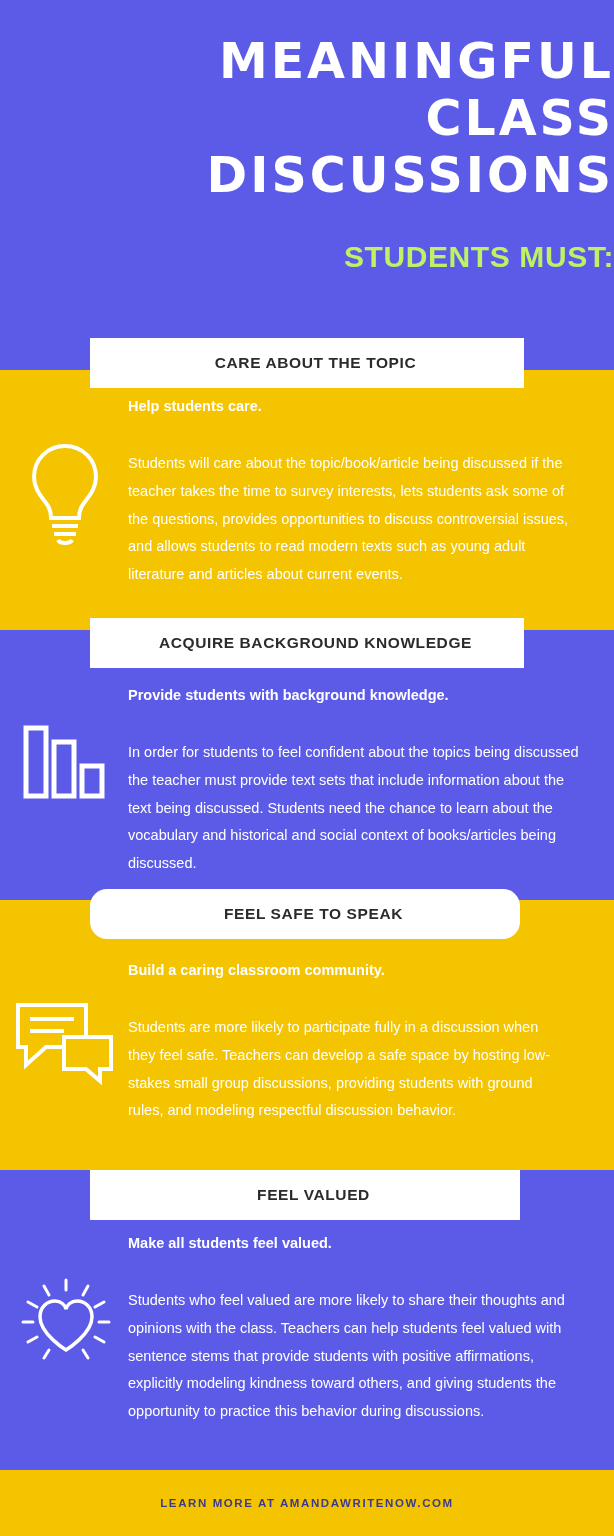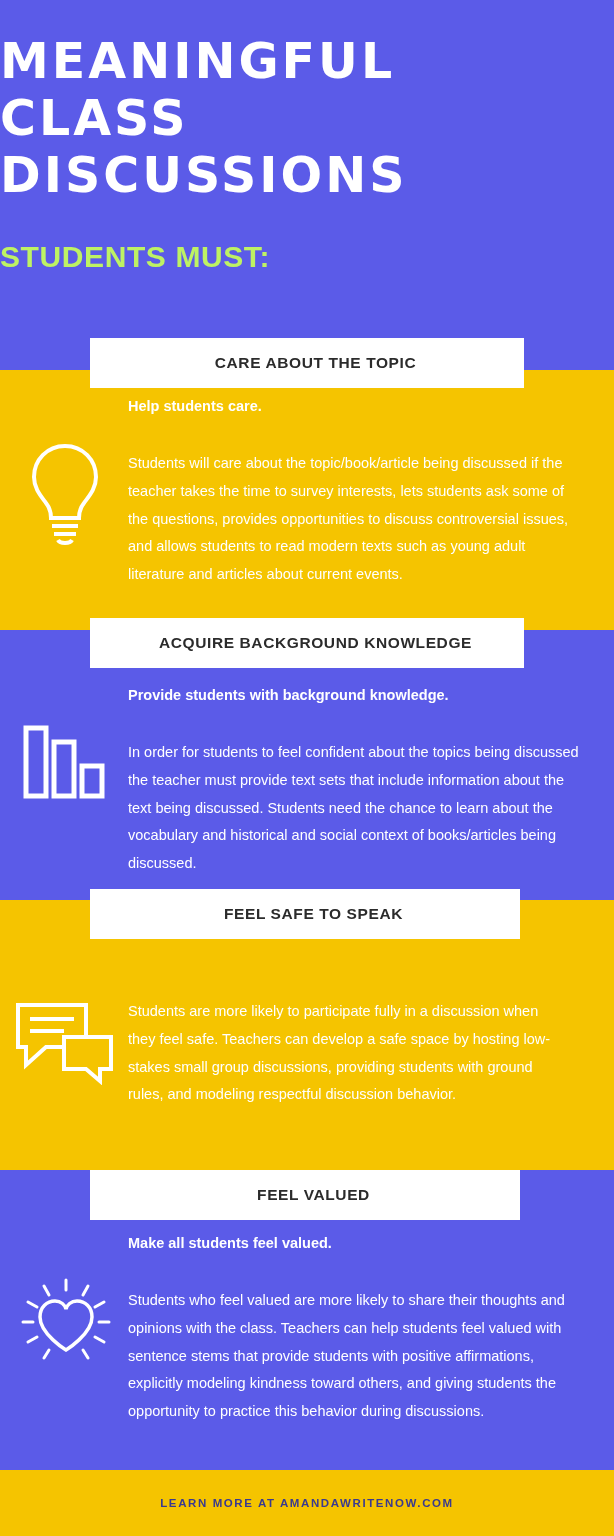--- a/index.html
+++ b/index.html
@@ -32,21 +32,21 @@
   .b4 { top: 900px; height: 270px; }          
   .b5 { top: 1170px; height: 300px; }         
   .b6 { top: 1470px; height: 66px; }          
 
   
   .header {
     position: absolute;
     top: 0; left: 0;
     width: 614px;
     padding-top: 34px;
-    text-align: left;
+    text-align: right;
     z-index: 5;
   }
   .title-line {
     color: #ffffff;
     font-weight: bold;
     font-size: 49px;
     line-height: 1.16;
     letter-spacing: 3px;
     text-transform: uppercase;
     font-family: "DejaVu Sans", sans-serif;
@@ -75,21 +75,21 @@
   .sec-bar span {
     color: #2b2b2b;
     font-weight: bold;
     font-size: 15.5px;
     letter-spacing: 0.6px;
     text-transform: uppercase;
   }
 
   .bar1 { left: 90px; width: 434px; top: 338px; }
   .bar2 { left: 90px; width: 434px; top: 618px; }
-  .bar3 { left: 90px; width: 430px; top: 889px; }
+  .bar3 { left: 90px; width: 430px; top: 889px; border-radius: 17px; }
   .bar4 { left: 90px; width: 430px; top: 1170px; }
 
   
   .sec {
     position: absolute;
     z-index: 4;
   }
   .sec .lead {
     color: #ffffff;
     font-weight: bold;
@@ -220,20 +220,21 @@
     <div class="lead">Help students care.</div>
     <div class="body">Students will care about the topic/book/article being discussed if the teacher takes the time to survey  interests, lets students ask some of the questions, provides opportunities to discuss controversial issues, and allows students to read modern texts such as young adult literature and articles about current events.</div>
   </div>
 
   <div class="sec s2">
     <div class="lead">Provide students with background knowledge.</div>
     <div class="body">In order for students to feel confident about the topics being discussed the teacher must provide text sets that include information about the text being discussed. Students need the chance to learn about the vocabulary and historical and social context of books/articles being discussed.</div>
   </div>
 
   <div class="sec on-gold s3">
+    <div class="lead">Build a caring classroom community.</div>
     <div class="body">Students are more likely to participate fully in a discussion when they feel safe. Teachers can develop a safe space by hosting  low-stakes small group discussions, providing students with ground rules, and modeling respectful discussion behavior.</div>
   </div>
 
   <div class="sec s4">
     <div class="lead">Make all students feel valued.</div>
     <div class="body">Students who feel valued are more likely to share their thoughts and opinions with the class. Teachers can help students feel valued with sentence stems that provide students with positive affirmations, explicitly modeling kindness toward others, and giving students the opportunity to practice this behavior during discussions.</div>
   </div>
 
   <div class="footer">
     <span>LEARN MORE AT AMANDAWRITENOW.COM</span>

